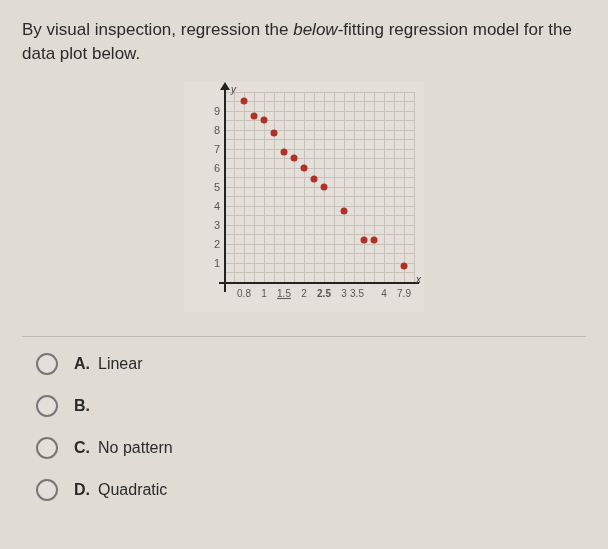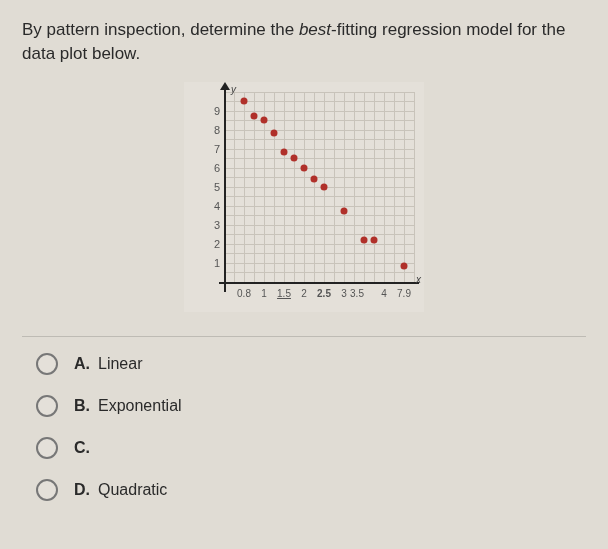--- a/index.html
+++ b/index.html
@@ -115,21 +115,21 @@
       left: 232px; top: 192px;
       font-size: 10px;
       font-style: italic;
       color: #444;
     }
   </style>
 </head>
 <body>
 
 <div class="question">
-  <span>By pattern inspection, determine the </span><em>best</em><span>-fitting regression model for the data plot below.</span>
+  <span>By visual inspection, regression the </span><em>below</em><span>-fitting regression model for the data plot below.</span>
 </div>
 
 <div class="chart-wrap">
   <div class="chart">
     <div class="grid" id="grid">
         <div class="gridline-v" style="left: 0px;"></div>
         <div class="gridline-v" style="left: 10px;"></div>
         <div class="gridline-v" style="left: 20px;"></div>
         <div class="gridline-v" style="left: 30px;"></div>
         <div class="gridline-v" style="left: 40px;"></div>
@@ -219,24 +219,24 @@
 
 <div class="options">
   <div class="opt">
     <span class="radio"></span>
     <span class="opt-letter">A.</span>
     <span>Linear</span>
   </div>
   <div class="opt">
     <span class="radio"></span>
     <span class="opt-letter">B.</span>
-    <span>Exponential</span>
   </div>
   <div class="opt">
     <span class="radio"></span>
     <span class="opt-letter">C.</span>
+    <span>No pattern</span>
   </div>
   <div class="opt">
     <span class="radio"></span>
     <span class="opt-letter">D.</span>
     <span>Quadratic</span>
   </div>
 </div>
 
 </body></html>

